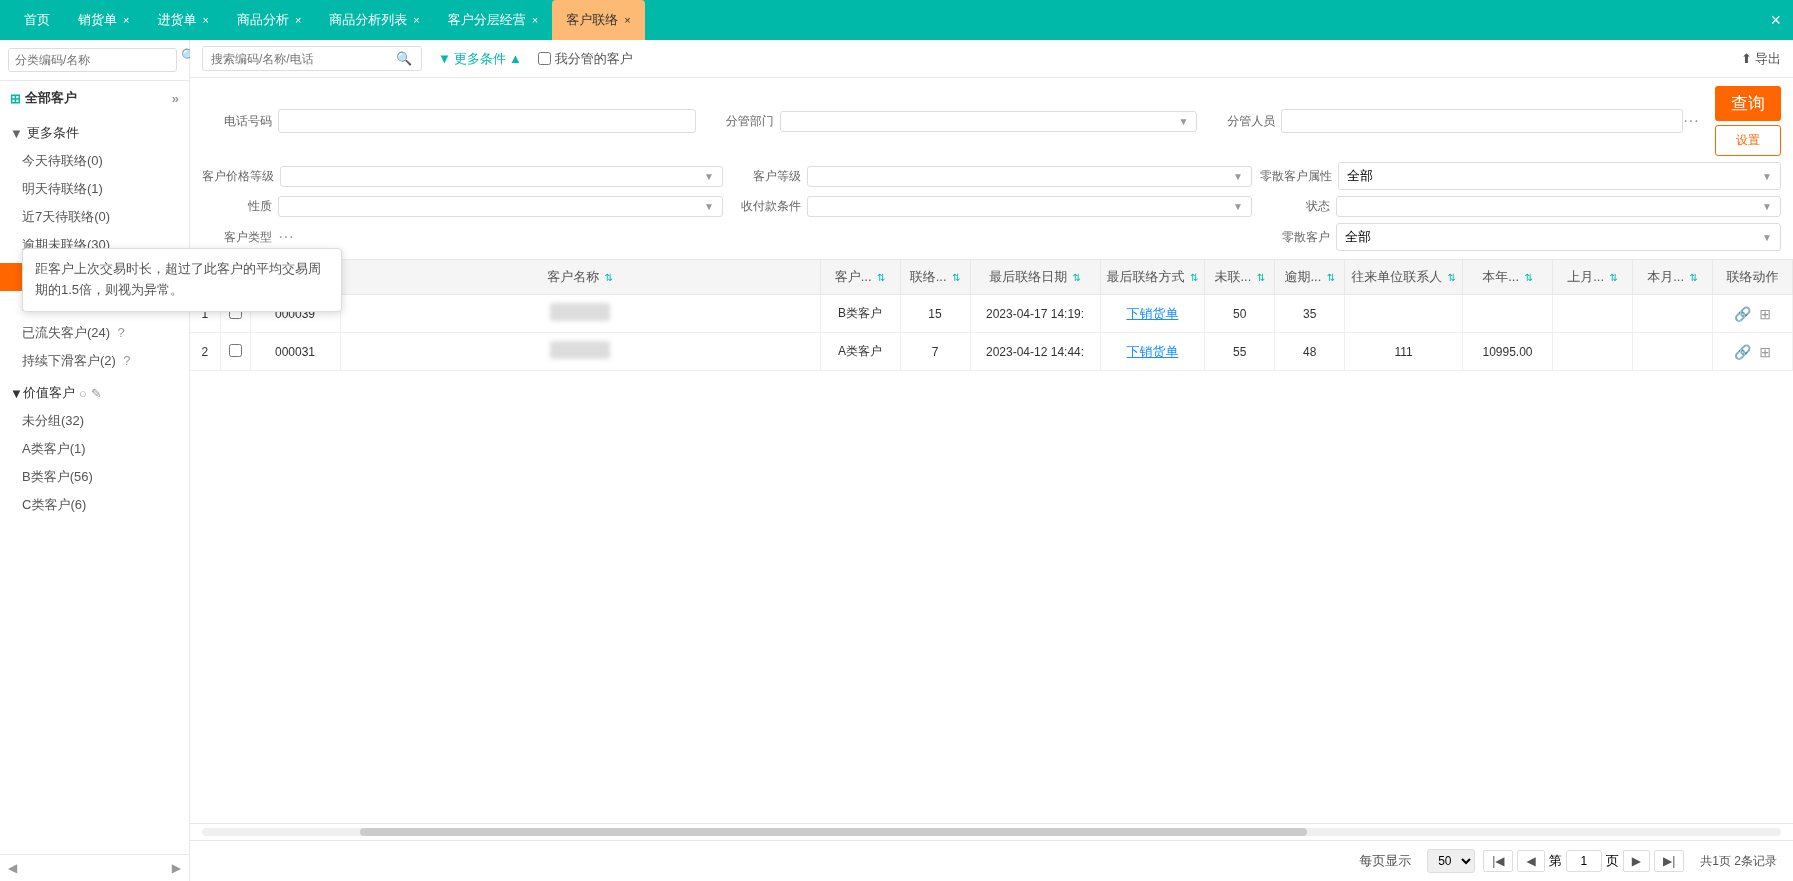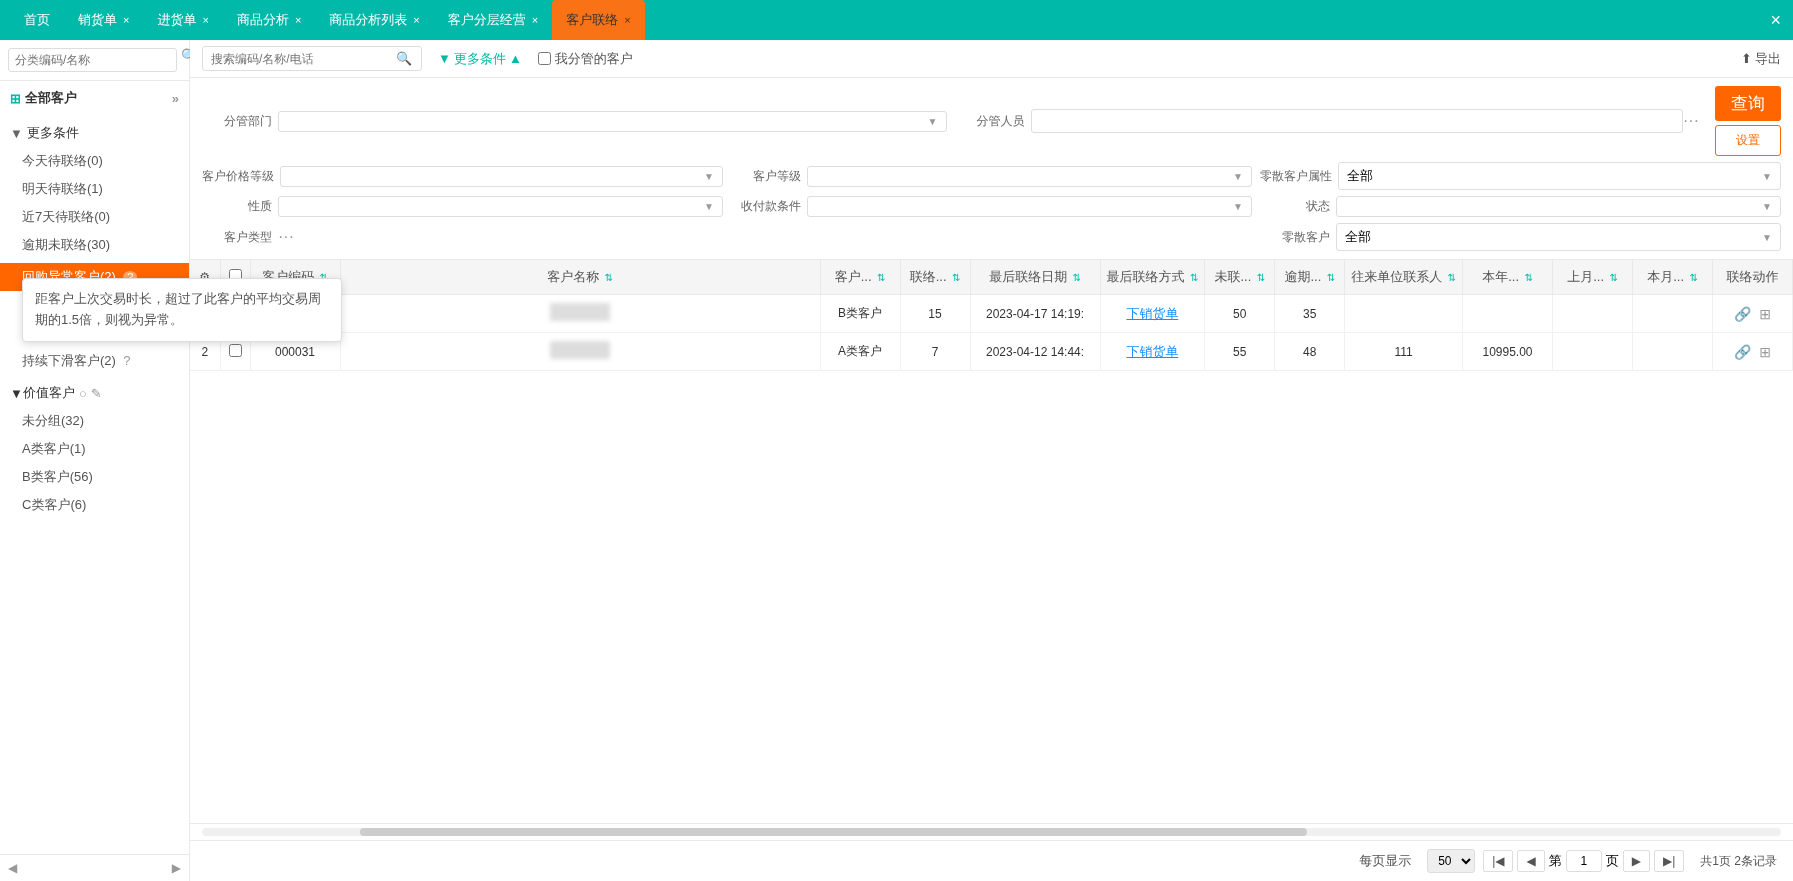--- a/index.html
+++ b/index.html
@@ -7,21 +7,21 @@
 
     
     .top-nav {
       display: flex; align-items: center; background: #00b9a9; height: 40px; padding: 0 10px;
       color: white; position: relative;
     }
     .top-nav .nav-item {
       padding: 0 14px; height: 40px; display: flex; align-items: center; cursor: pointer;
       color: white; font-size: 13px; white-space: nowrap;
     }
-    .top-nav .nav-item.active { background: #f97316; color: #333; border-radius: 4px 4px 0 0; }
+    .top-nav .nav-item.active { background: #fdba74; color: #333; border-radius: 4px 4px 0 0; }
     .top-nav .nav-item .close-x { margin-left: 6px; font-size: 11px; cursor: pointer; }
     .top-nav .close-btn {
       position: absolute; right: 12px; top: 50%; transform: translateY(-50%);
       color: white; cursor: pointer; font-size: 18px;
     }
 
     
     .main-layout { display: flex; height: calc(881px - 40px); }
 
     
@@ -168,21 +168,21 @@
       border: 1px solid #ddd; border-radius: 3px; width: 36px; padding: 3px 4px;
       font-size: 12px; text-align: center;
     }
     .total-info { font-size: 12px; color: #555; margin-left: 8px; }
 
     
     .tooltip-popup {
       position: absolute; background: white; border: 1px solid #ddd; border-radius: 4px;
       padding: 10px 12px; font-size: 12px; color: #555; z-index: 100;
       box-shadow: 0 2px 8px rgba(0,0,0,0.15);
-      left: 22px; top: 248px; max-width: 320px; line-height: 1.6; margin-top: 30px;
+      left: 22px; top: 248px; max-width: 320px; line-height: 1.6;
     }
 
     
     .scroll-area {
       background: white; padding: 4px 0; border-top: 1px solid #e8e8e8;
     }
     .scroll-track {
       height: 8px; background: #f0f0f0; border-radius: 4px; margin: 0 12px; position: relative;
     }
     .scroll-thumb {
@@ -341,20 +341,24 @@
       <div class="export-btn">
         <span>⬆</span>
         <span>导出</span>
       </div>
     </div>
 
     <div class="advanced-filter">
 
       <div class="filter-row">
         <div class="filter-field">
+          <label>电话号码</label>
+          <input class="filter-input" style="">
+        </div>
+        <div class="filter-field">
           <label>分管部门</label>
           <div class="filter-select">
             <span></span>
             <span class="arrow">▼</span>
           </div>
         </div>
         <div class="filter-field">
           <label>分管人员</label>
           <input class="filter-input" style="">
           <span class="filter-dots">···</span>

